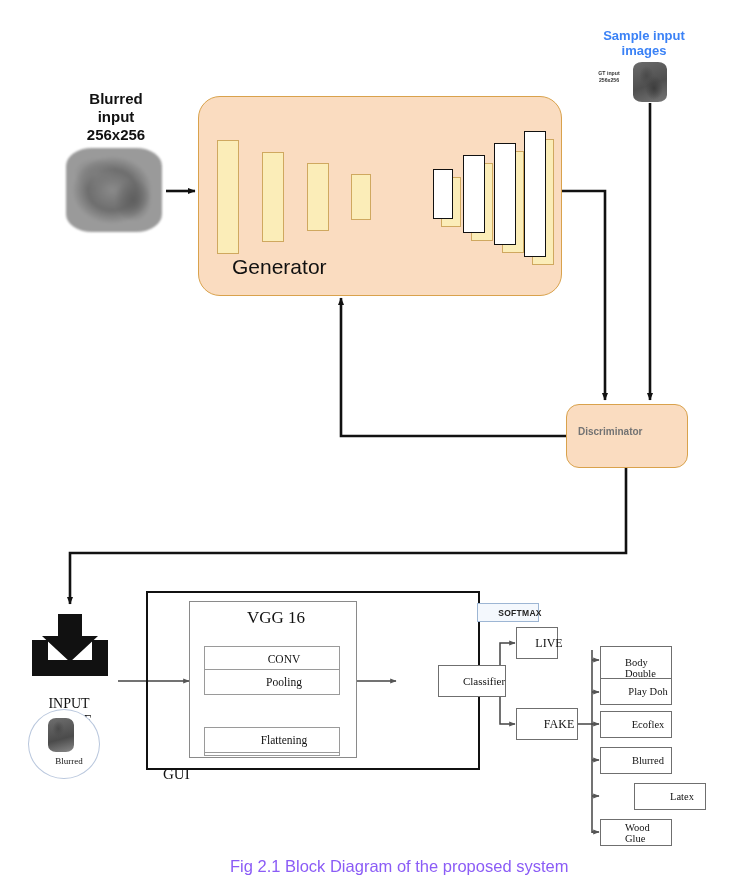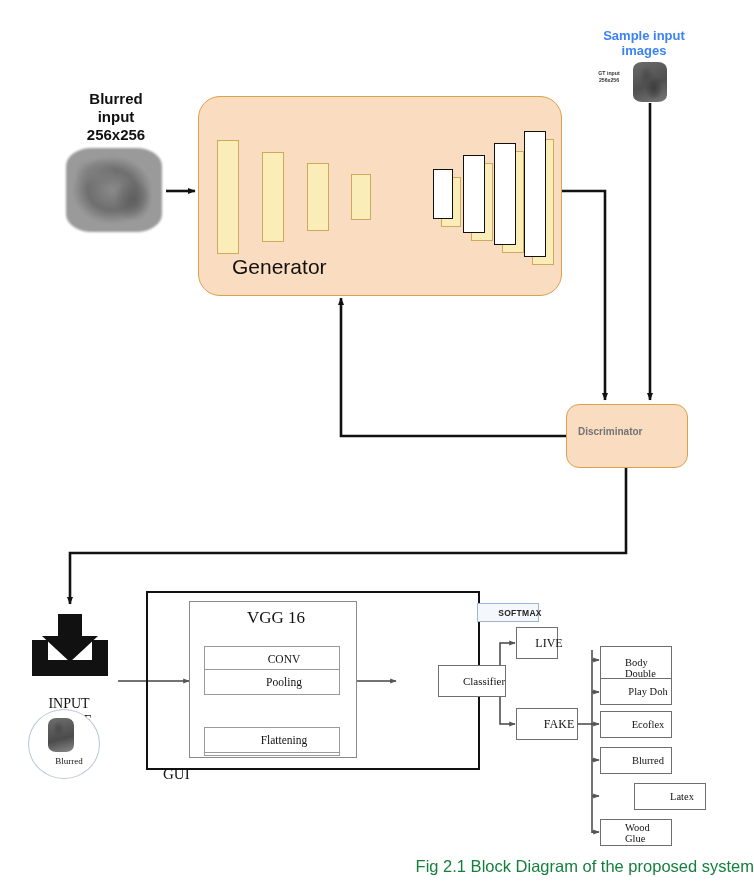--- a/index.html
+++ b/index.html
@@ -19,22 +19,22 @@
   .lbl-discrim{left:578px;top:426px;width:96px;text-align:left;
       font-size:10px;font-weight:700;color:#737373;}
   .lbl-inputimage{left:26px;top:695px;width:86px;text-align:center;
       font-family:"Liberation Serif",serif;font-size:14px;line-height:17px;color:#111;}
   .lbl-sample{left:40px;top:756px;width:58px;text-align:center;
       font-family:"Liberation Serif",serif;font-size:9px;color:#111;}
   .lbl-gui{left:163px;top:766px;font-family:"Liberation Serif",serif;
       font-size:15px;color:#111;}
   .lbl-vgg{left:196px;top:608px;width:160px;text-align:center;
       font-family:"Liberation Serif",serif;font-size:17px;color:#111;}
-  .caption{left:230px;top:857px;width:524px;text-align:right;
-      font-size:16.5px;color:#15803d;}
+  .caption{left:230px;top:857px;width:524px;text-align:left;
+      font-size:16.5px;color:#8b5cf6;}
 
   
   .box{box-sizing:border-box;display:flex;align-items:center;justify-content:center;
        font-family:"Liberation Serif",serif;color:#111;background:#fff;padding-left:24px;}
   .vgg-sub{border:1px solid #9a9a9a;font-size:11.5px;}
   .res-box{border:1px solid #6f6f6f;font-size:10.5px;}
   .lf-box{border:1px solid #6f6f6f;font-size:12px;}
   .clf-box{border:1px solid #6f6f6f;font-size:11px;}
   .softmax{left:477px;top:603px;width:62px;height:19px;border:1px solid #9db6d4;
        background:#f4f8fd;font-family:"Liberation Sans",sans-serif;font-size:8.5px;

